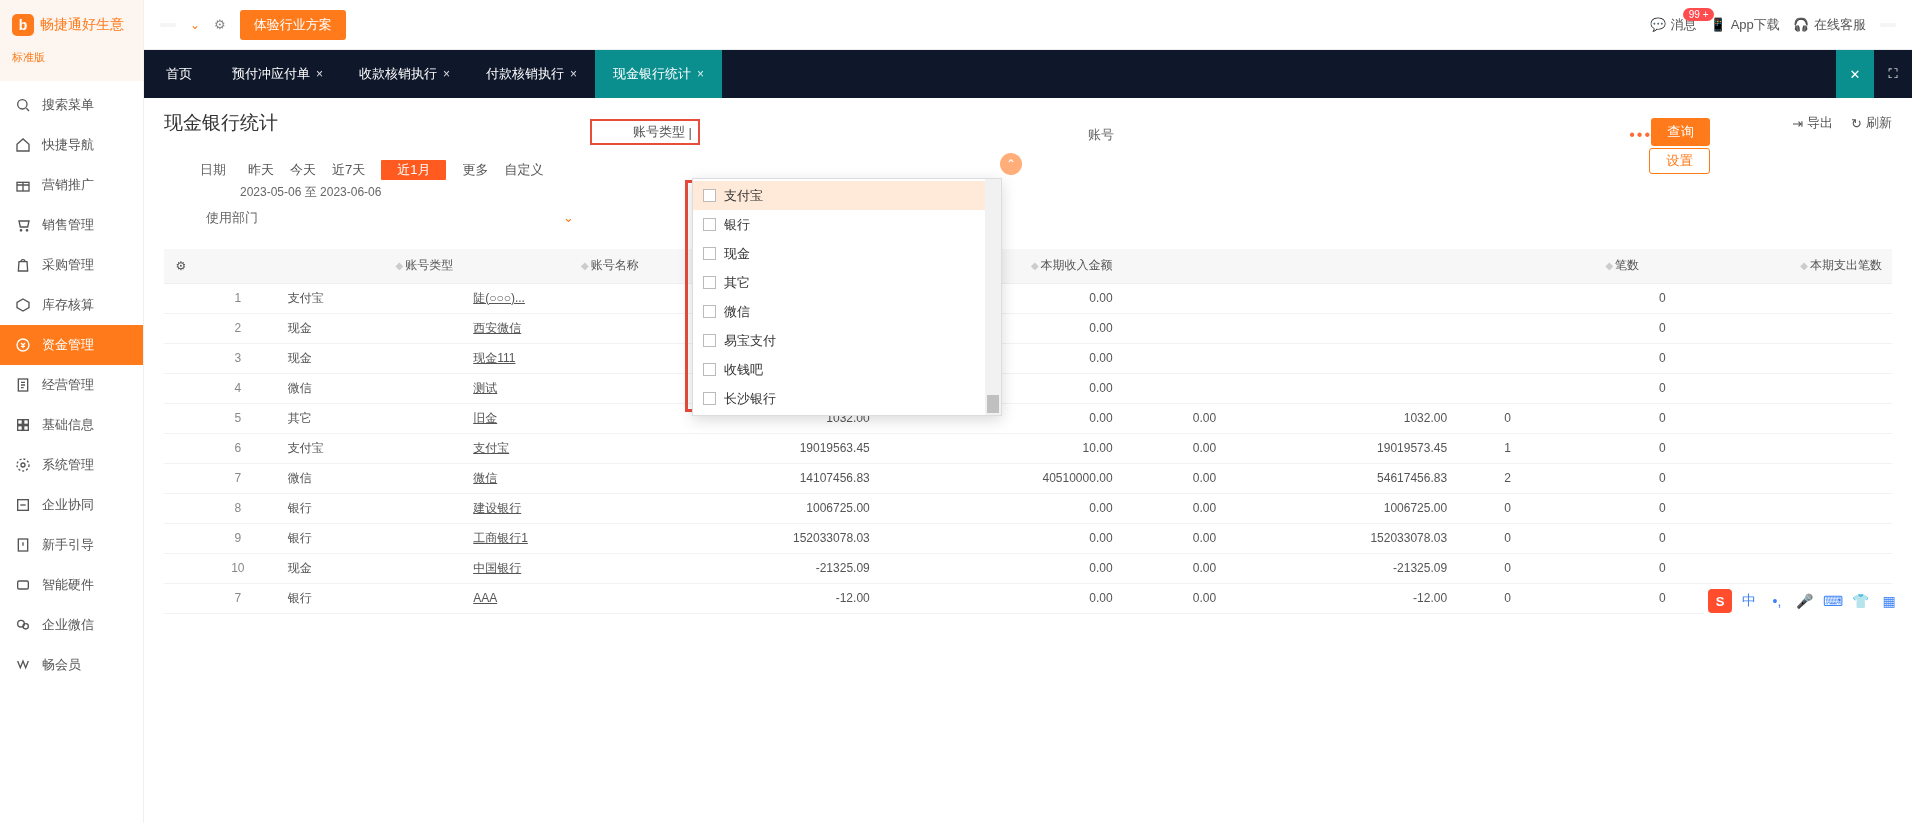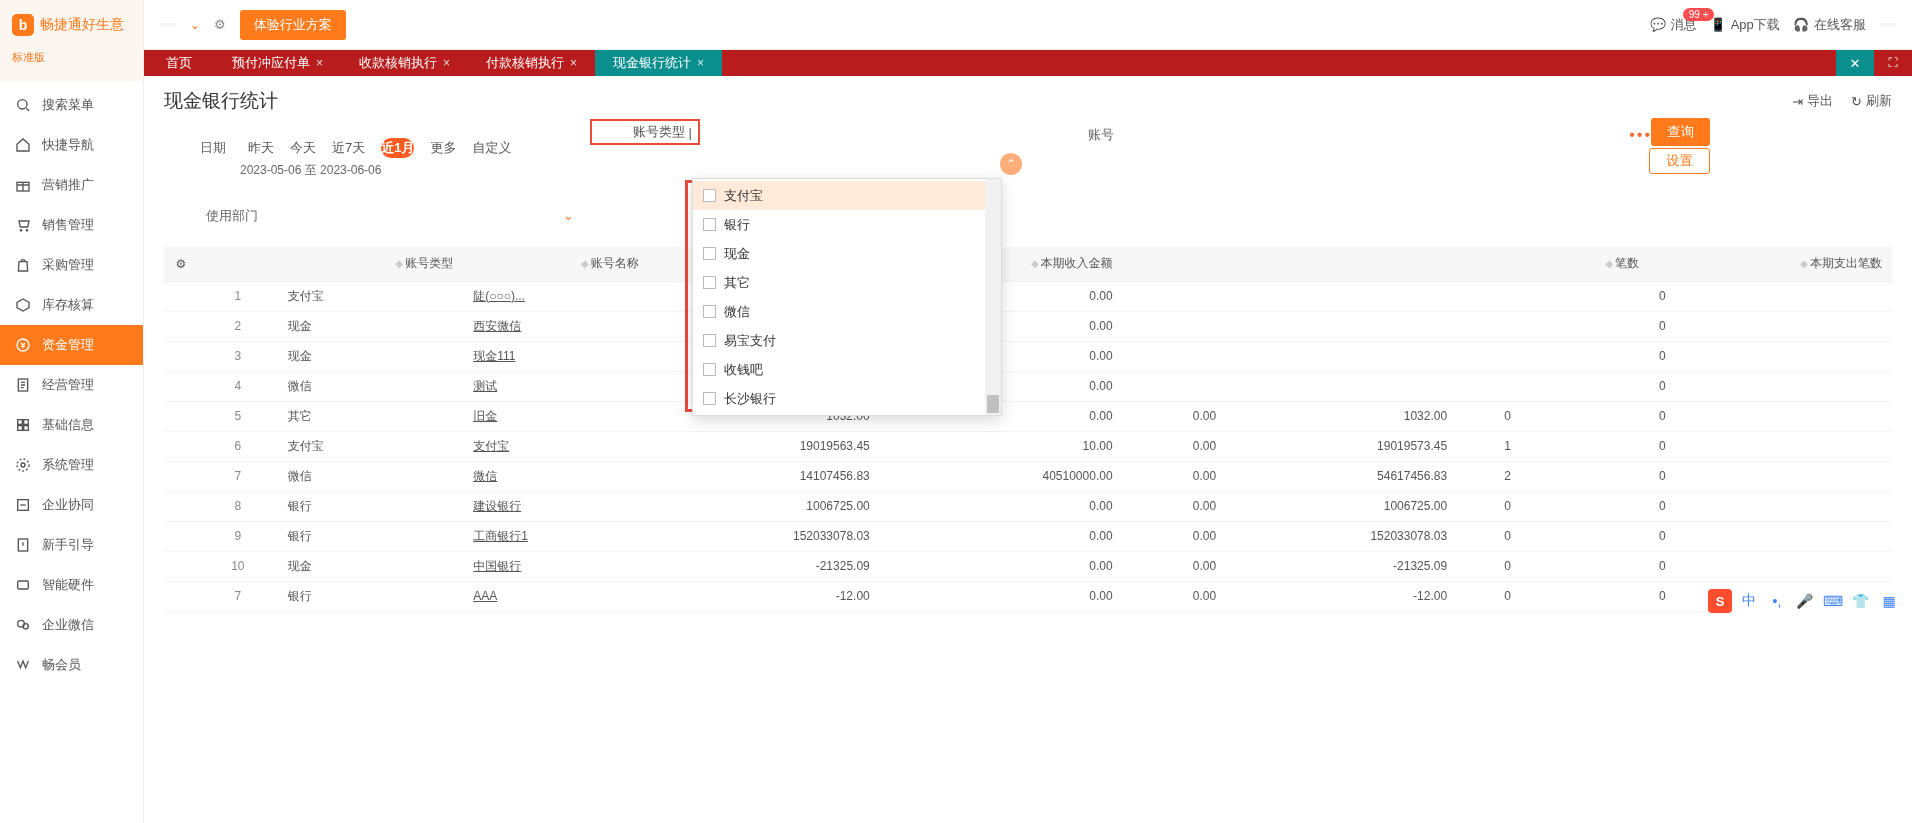--- a/index.html
+++ b/index.html
@@ -17,49 +17,49 @@
 .nav-ic svg { width:16px; height:16px; }
 .main { flex:1; display:flex; flex-direction:column; }
 .topbar { height:50px; display:flex; align-items:center; padding:0 16px; gap:14px; border-bottom:1px solid #eee;}
 .org { color:#999; padding:2px 8px; background:#f5f5f5; border-radius:3px; }
 .chev { color:#ff7a1a; font-size:12px; }
 .gear { color:#888; }
 .solution { background:#ff7a1a; color:#fff; padding:6px 14px; border-radius:3px; border:none; cursor:pointer; font-size:13px;}
 .sp { flex:1; }
 .tb-link { display:flex; align-items:center; gap:4px; color:#555; cursor:pointer; position:relative;}
 .badge { position:absolute; top:-8px; right:-18px; background:#ff4d4f; color:#fff; font-size:10px; border-radius:10px; padding:1px 6px; }
-.tabs { height:26px; background:#b91c1c; display:flex; align-items:stretch; color:#fff; }
+.tabs { height:48px; background:#0f172a; display:flex; align-items:stretch; color:#fff; }
 .tab { padding:0 18px; display:flex; align-items:center; gap:6px; cursor:pointer; font-size:13px;}
 .tab.first { padding:0 22px; }
 .tab.active { background:#0b8e8e; }
 .tab-x { font-size:12px; opacity:.85; }
 .tabs-sp { flex:1; }
 .tabs-end { display:flex; }
 .tabs-end .btn { width:38px; display:flex; align-items:center; justify-content:center; cursor:pointer; }
 .tabs-end .btn.cl { background:#0b8e8e; }
 .content { flex:1; padding:12px 20px; position:relative; overflow:auto;}
 .title-row { display:flex; align-items:center; margin-bottom:10px;}
 .page-title { font-size:19px; font-weight:500; color:#333; }
 .title-ops { display:flex; gap:18px; color:#555; }
 .title-op { display:flex; align-items:center; gap:4px; cursor:pointer; }
 .filters { background:#fff; padding:14px 36px 10px; margin-bottom:8px; position:relative;}
 .frow { display:flex; align-items:flex-start; gap:32px; }
 .fcell-date { display:flex; flex-direction:column; gap:4px; width:390px;}
 .date-line1 { display:flex; align-items:center; gap:16px; white-space:nowrap;}
 .date-lbl { color:#666; margin-right:6px; }
 .dseg { color:#555; cursor:pointer; }
-.dseg.active { background:#ff5a1f; color:#fff; border-radius:10px; padding:1px 0;font-weight:bold; }
+.dseg.active { background:#ff5a1f; color:#fff; border-radius:1px; padding:1px 16px; }
 .date-line2 { color:#666; font-size:12px; padding-left:40px;}
 .box-type { width:110px; height:26px; border:2px solid #e74c3c; display:flex; align-items:center; justify-content:flex-end; padding:0 6px; color:#555; position:absolute; left:590px; top:119px; background:#fff;}
 .type-car { position:absolute; left:1000px; top:153px; width:22px; height:22px; border-radius:50%; background:#ffae7a; color:#fff; display:flex; align-items:center; justify-content:center; cursor:pointer; font-size:12px;}
 .acc-lbl { color:#666; position:absolute; left:1088px; top:126px; }
 .more { color:#ff6b35; letter-spacing:2px; position:absolute; right:260px; top:126px; cursor:pointer; font-size:16px;}
 .qbtn { position:absolute; right:202px; top:118px; background:#ff7a1a; color:#fff; border:none; padding:5px 16px; border-radius:3px; cursor:pointer;}
 .sbtn { position:absolute; right:202px; top:148px; background:#fff; color:#ff7a1a; border:1px solid #ff7a1a; padding:3px 16px; border-radius:3px; cursor:pointer;}
-.dept-row { display:flex; align-items:center; gap:6px; padding-left:6px; margin-top:24px;}
+.dept-row { display:flex; align-items:center; gap:6px; padding-left:6px; margin-top:4px;}
 .dept-lbl { color:#666; }
 .dept-sel { width:310px; height:26px; border:none; border-bottom:1px solid transparent; display:flex; align-items:center; justify-content:flex-end; color:#ff7a1a;}
 .redbox { position:absolute; border:3px solid #e74c3c; pointer-events:none; }
 .table-wrap { position:relative; }
 table { width:100%; border-collapse:collapse; }
 th { background:#f7f7f7; height:34px; text-align:right; padding:0 10px; color:#555; font-weight:500; font-size:12px; border-bottom:1px solid #eee;}
 th.num, td.num { text-align:right; }
 th .sort { color:#ccc; font-size:10px; margin-right:2px;}
 td { height:30px; padding:0 10px; border-bottom:1px solid #f2f2f2; font-size:12px; color:#555;}
 td.idx { text-align:center; color:#888;}

